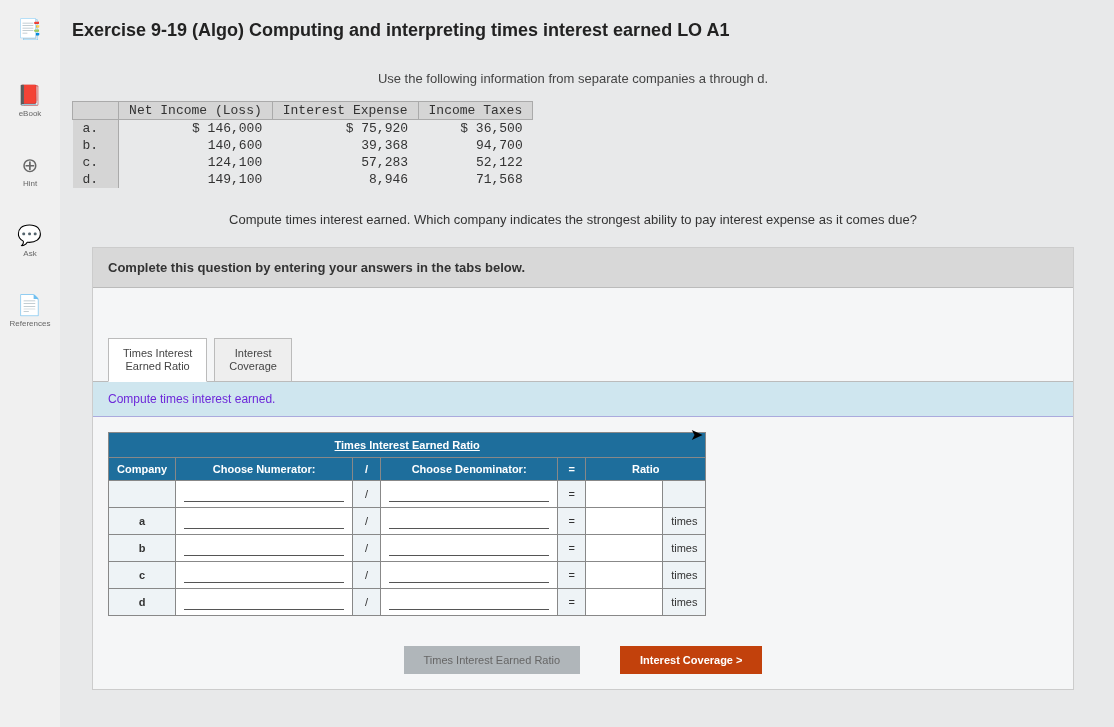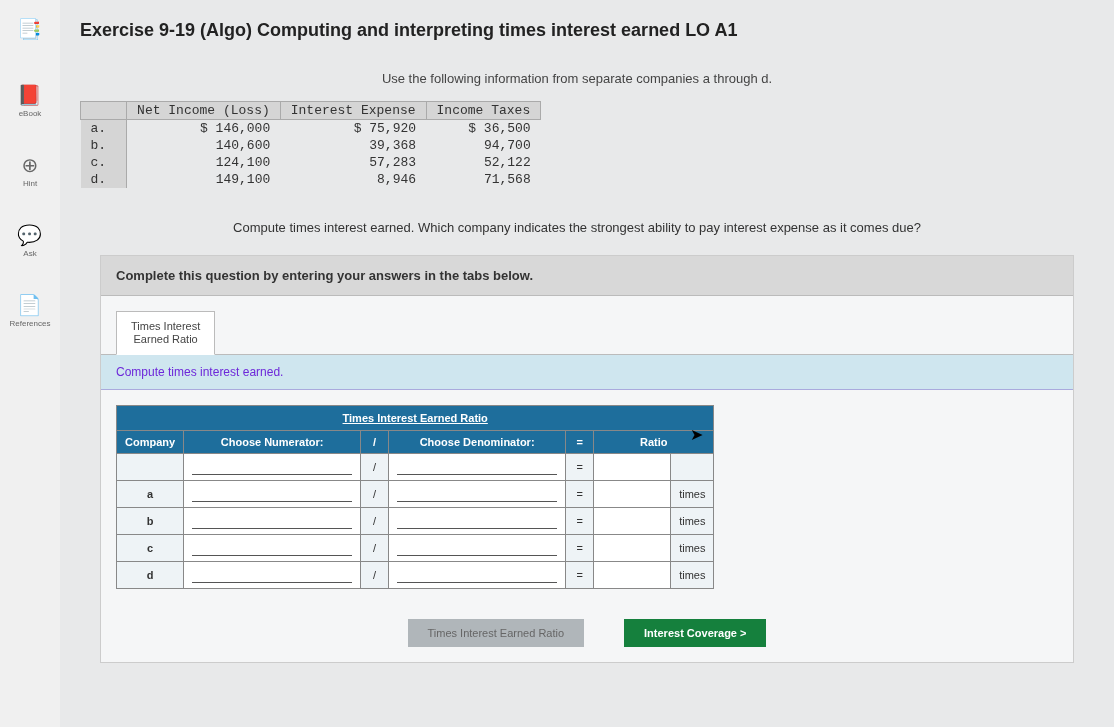--- a/index.html
+++ b/index.html
@@ -31,42 +31,42 @@
     flex-direction: column;
     align-items: center;
     justify-content: center;
     font-size: 8px;
     color: #666;
     cursor: pointer;
   }
   .sidebar-icon { font-size: 20px; margin-bottom: 2px; }
   .main {
     position: absolute;
-    left: 80px;
+    left: 72px;
     top: 20px;
     right: 40px;
   }
   h1.title {
     font-size: 18px;
     font-weight: bold;
     color: #222;
     margin-bottom: 30px;
   }
   .instructions {
     font-size: 13px;
     color: #444;
     margin-bottom: 15px;
     text-align: center;
   }
   .data-table {
     font-family: "Courier New", monospace;
     font-size: 13px;
     color: #333;
     border-collapse: collapse;
-    margin-bottom: 32px;
+    margin-bottom: 24px;
   }
   .data-table th, .data-table td {
     padding: 1px 10px;
     text-align: right;
   }
   .data-table th {
     background: #d5d5d5;
     font-weight: normal;
     text-align: center;
     border: 1px solid #aaa;
@@ -89,20 +89,21 @@
     padding: 12px 15px;
     font-size: 13px;
     font-weight: bold;
     color: #333;
     border-bottom: 1px solid #bbb;
   }
   .tabs-row {
     display: flex;
     padding: 15px 15px 0 15px;
     gap: 7px;
+    margin-top: 35px;
   }
   .tab {
     padding: 8px 14px;
     font-size: 11px;
     color: #444;
     background: #eee;
     border: 1px solid #bbb;
     cursor: pointer;
     text-align: center;
     line-height: 1.2;
@@ -174,21 +175,21 @@
     padding: 15px;
   }
   .nav-btn {
     padding: 8px 20px;
     font-size: 11px;
     color: #fff;
     border: none;
     cursor: pointer;
   }
   .nav-btn.prev { background: #b0b6ba; color: #666; }
-  .nav-btn.next { background: #15803d; font-weight: bold; }
+  .nav-btn.next { background: #c2410c; font-weight: bold; }
   .cursor-arrow {
     position: absolute;
     left: 690px;
     top: 425px;
     font-size: 16px;
     color: #000;
     pointer-events: none;
   }
 </style>
 </head>
@@ -259,20 +260,24 @@
   <p class="question">Compute times interest earned. Which company indicates the strongest ability to pay interest expense as it comes due?</p>
 
   <div class="answer-area">
     <div class="complete-banner">Complete this question by entering your answers in the tabs below.</div>
 
     <div class="tabs-row">
       <div class="tab active">
         <span>Times Interest</span><br>
         <span>Earned Ratio</span>
       </div>
+      <div class="tab">
+        <span>Interest</span><br>
+        <span>Coverage</span>
+      </div>
     </div>
 
     <div class="tab-content">
       <div class="sub-instruction">Compute times interest earned.</div>
 
       <div class="worksheet">
         <table class="ws-table">
           <tbody>
               <tr class="ws-title-row">
             <th colspan="7">Times Interest Earned Ratio</th>

